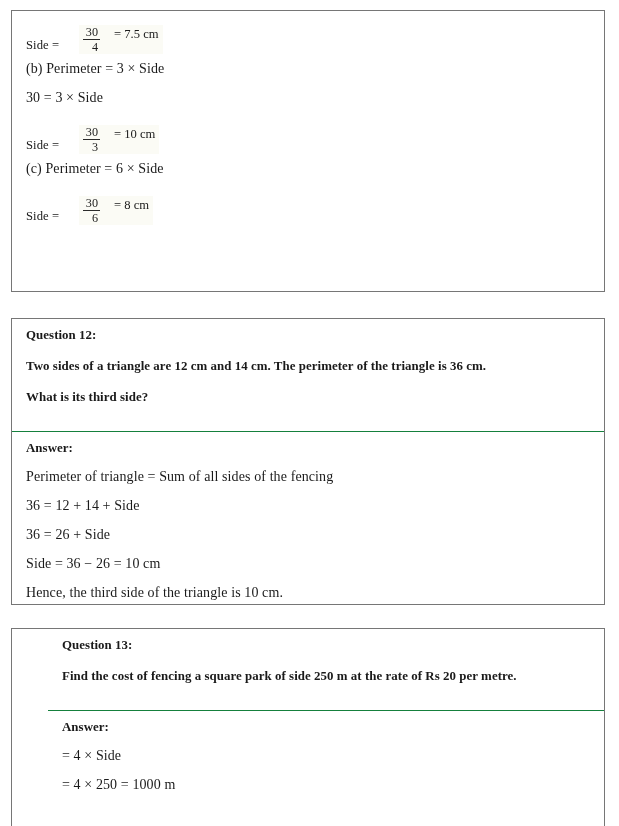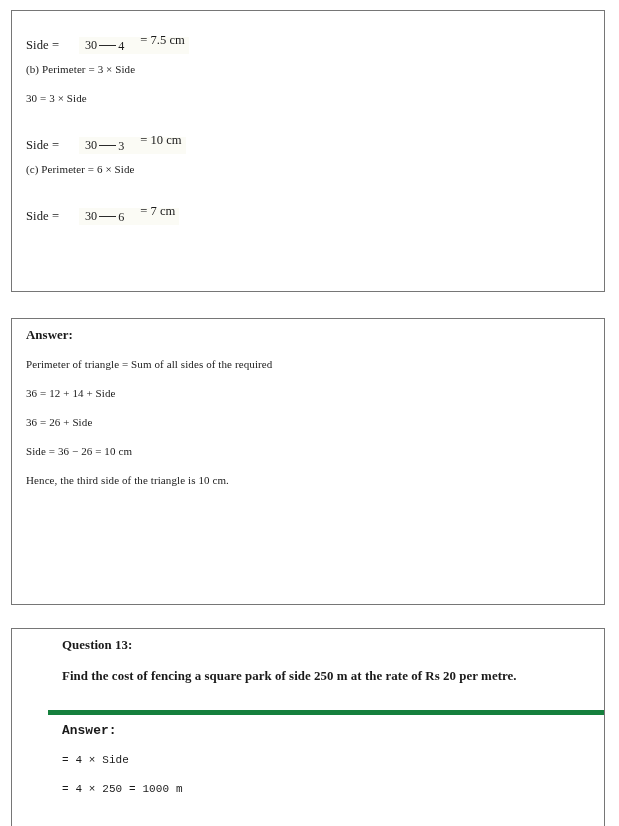--- a/index.html
+++ b/index.html
@@ -31,28 +31,27 @@
     background: #ffffff;
   }
   .box-1 { top: 10px;  height: 282px; }   
   .box-2 { top: 318px; height: 287px; }   
   .box-3 { top: 628px; height: 240px; padding-left: 36px; }   
 
   .section {
     padding: 9px 14px 10px 14px;
   }
   .section + .section {
-    border-top: 5px solid #15803d;
-    font-family: Liberation Mono, monospace;
+    border-top: 1px solid #15803d;
   }
   .q-section { padding-bottom: 26px; }
 
   
   .line {
-    font-size: 11px;
+    font-size: 14px;
     line-height: 14px;
     margin: 0 0 15px 0;
     white-space: pre-wrap;
     letter-spacing: .1px;
   }
   .line:last-child { margin-bottom: 0; }
 
   .bold {
     font-weight: bold;
     font-size: 12.9px;
@@ -81,21 +80,22 @@
     position: absolute;
     left: 53px;
     bottom: 0px;
     display: inline-flex;
     align-items: center;
     background: #fbfbf5;
     padding: 1px 4px 1px 2px;
   }
   .frac {
     display: inline-flex;
-    align-items: center;
+    flex-direction: column;
+    align-items: flex-end;
     line-height: 1;
     margin: 0 2px;
     vertical-align: middle;
   }
   .frac .num {
     font-size: 12.2px;
     padding: 0 2px 1px 2px;
   }
   .frac .bar {
     width: 17px;
@@ -152,33 +152,38 @@
       <p class="line">(c) Perimeter = 6 × Side</p>
 
       <div class="frac-line">
         <span class="frac-lead">Side =</span>
         <span class="frac-group">
           <span class="frac">
             <span class="num">30</span>
             <span class="bar"></span>
             <span class="den">6</span>
           </span>
-          <span class="frac-tail">= 7 cm</span>
+          <span class="frac-tail">= 8 cm</span>
         </span>
       </div>
 
     </div>
   </div>
 
   <div class="box box-2">
 
+    <div class="section q-section">
+      <p class="line bold q-title">Question 12:</p>
+      <p class="line bold q-body">Two sides of a triangle are 12 cm and 14 cm. The perimeter of the triangle is 36 cm.</p>
+      <p class="line bold q-body">What is its third side?</p>
+    </div>
 
     <div class="section">
       <p class="line bold answer-label">Answer:</p>
-      <p class="line">Perimeter of triangle = Sum of all sides of the required</p>
+      <p class="line">Perimeter of triangle = Sum of all sides of the fencing</p>
       <p class="line">36 = 12 + 14 + Side</p>
       <p class="line">36 = 26 + Side</p>
       <p class="line">Side = 36 − 26 = 10 cm</p>
       <p class="line">Hence, the third side of the triangle is 10 cm.</p>
     </div>
 
   </div>
 
   <div class="box box-3">
 

